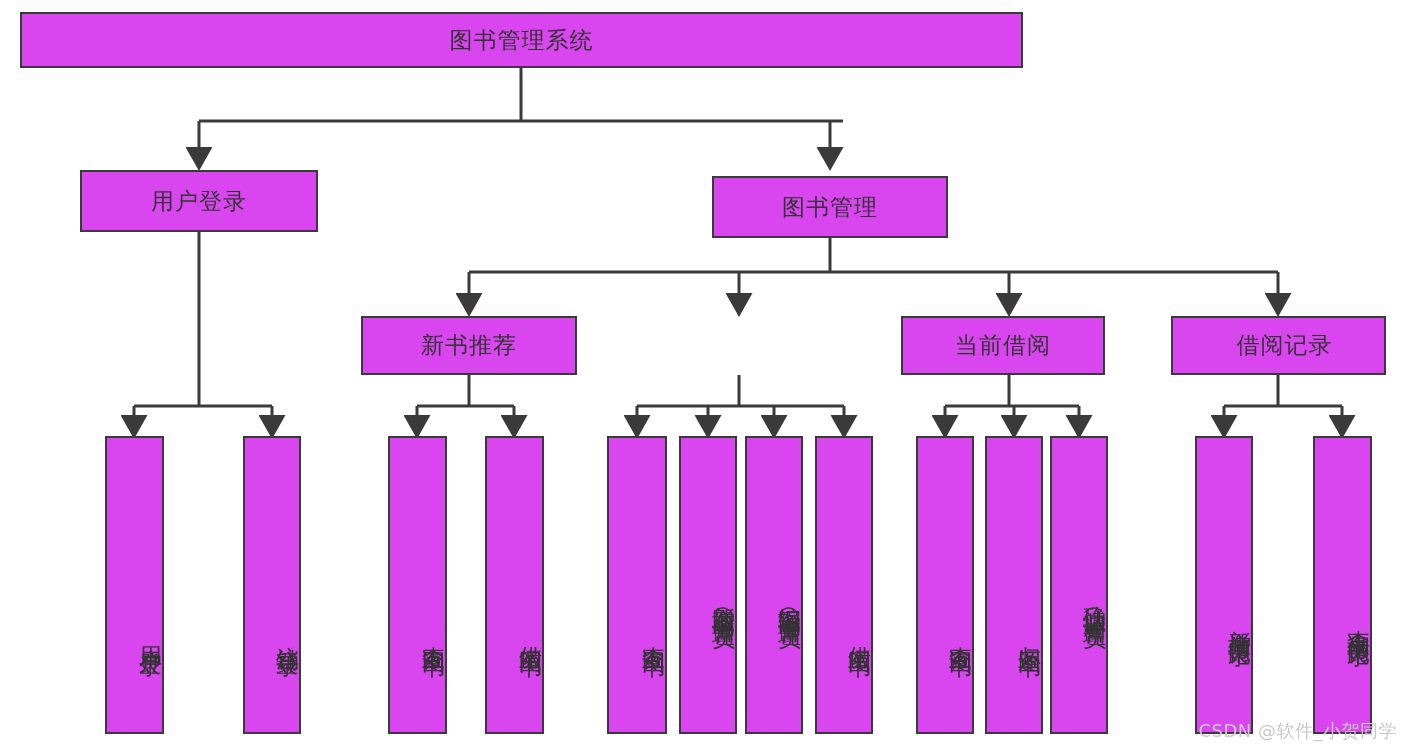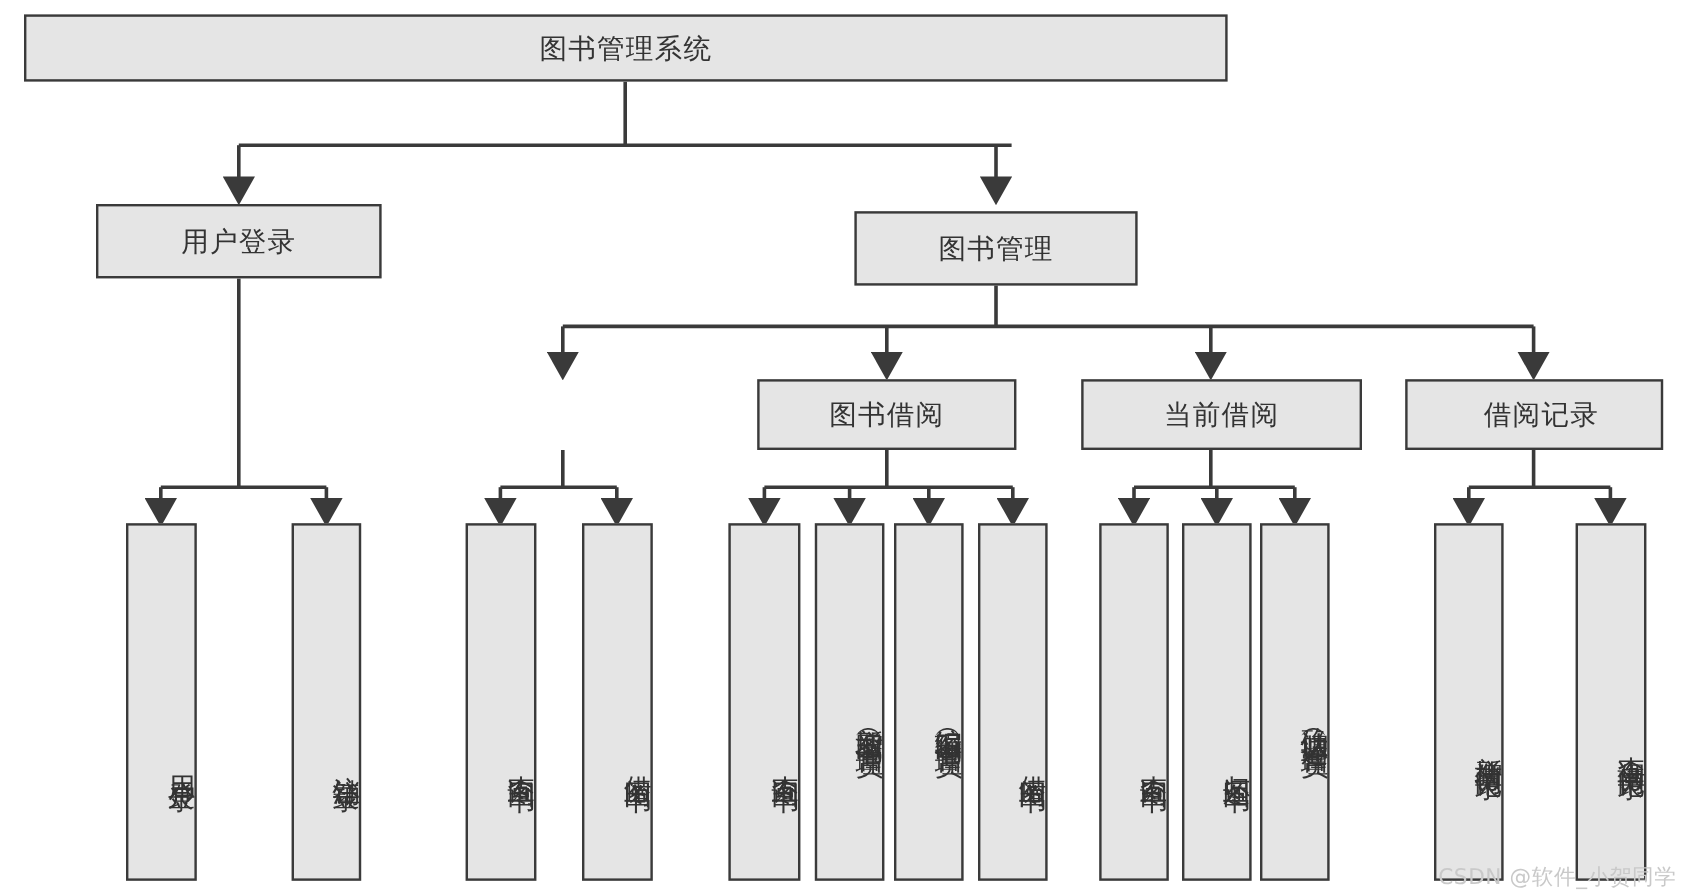--- a/index.html
+++ b/index.html
@@ -22,21 +22,21 @@
     left: 0;
     top: 0;
     width: 1405px;
     height: 747px;
     pointer-events: none;
   }
   .node {
     position: absolute;
     box-sizing: border-box;
     border: 2.4px solid #3a3a3a;
-    background: #e5e5e5;
+    background: #d946ef;
     display: flex;
     align-items: center;
     justify-content: center;
     color: #333333;
   }
   .node.horiz {
     font-size: 23px;
     letter-spacing: 1px;
   }
   .node.vert {
@@ -124,24 +124,24 @@
     <span>图书管理系统</span>
   </div>
 
   <div class="node horiz" id="l1-0" style="left: 80px; top: 170px; width: 238px; height: 62px;">
     <span>用户登录</span>
   </div>
   <div class="node horiz" id="l1-1" style="left: 712px; top: 176px; width: 236px; height: 62px;">
     <span>图书管理</span>
   </div>
 
-  <div class="node horiz" id="l2-1" style="left: 631px; top: 316px; width: 216px; height: 59px;">
-    <span>图书借阅</span>
+  <div class="node horiz" id="l2-0" style="left: 361px; top: 316px; width: 216px; height: 59px;">
+    <span>新书推荐</span>
   </div>
-  <div class="node horiz" id="l2-2" style="left: 901px; top: 316px; width: 234px; height: 59px;">
+  <div class="node horiz" id="l2-2" style="left: 901px; top: 316px; width: 204px; height: 59px;">
     <span>当前借阅</span>
   </div>
   <div class="node horiz" id="l2-3" style="left: 1171px; top: 316px; width: 215px; height: 59px; padding-left: 12px;">
     <span>借阅记录</span>
   </div>
 
   <div class="node vert" id="leaf-0" style="left: 105px; top: 436px; width: 59px; height: 298px; padding-top: 97px;">
     <span class="vtext">用户登录</span>
   </div>
   <div class="node vert" id="leaf-1" style="left: 243px; top: 436px; width: 58px; height: 298px; padding-top: 97px;">

